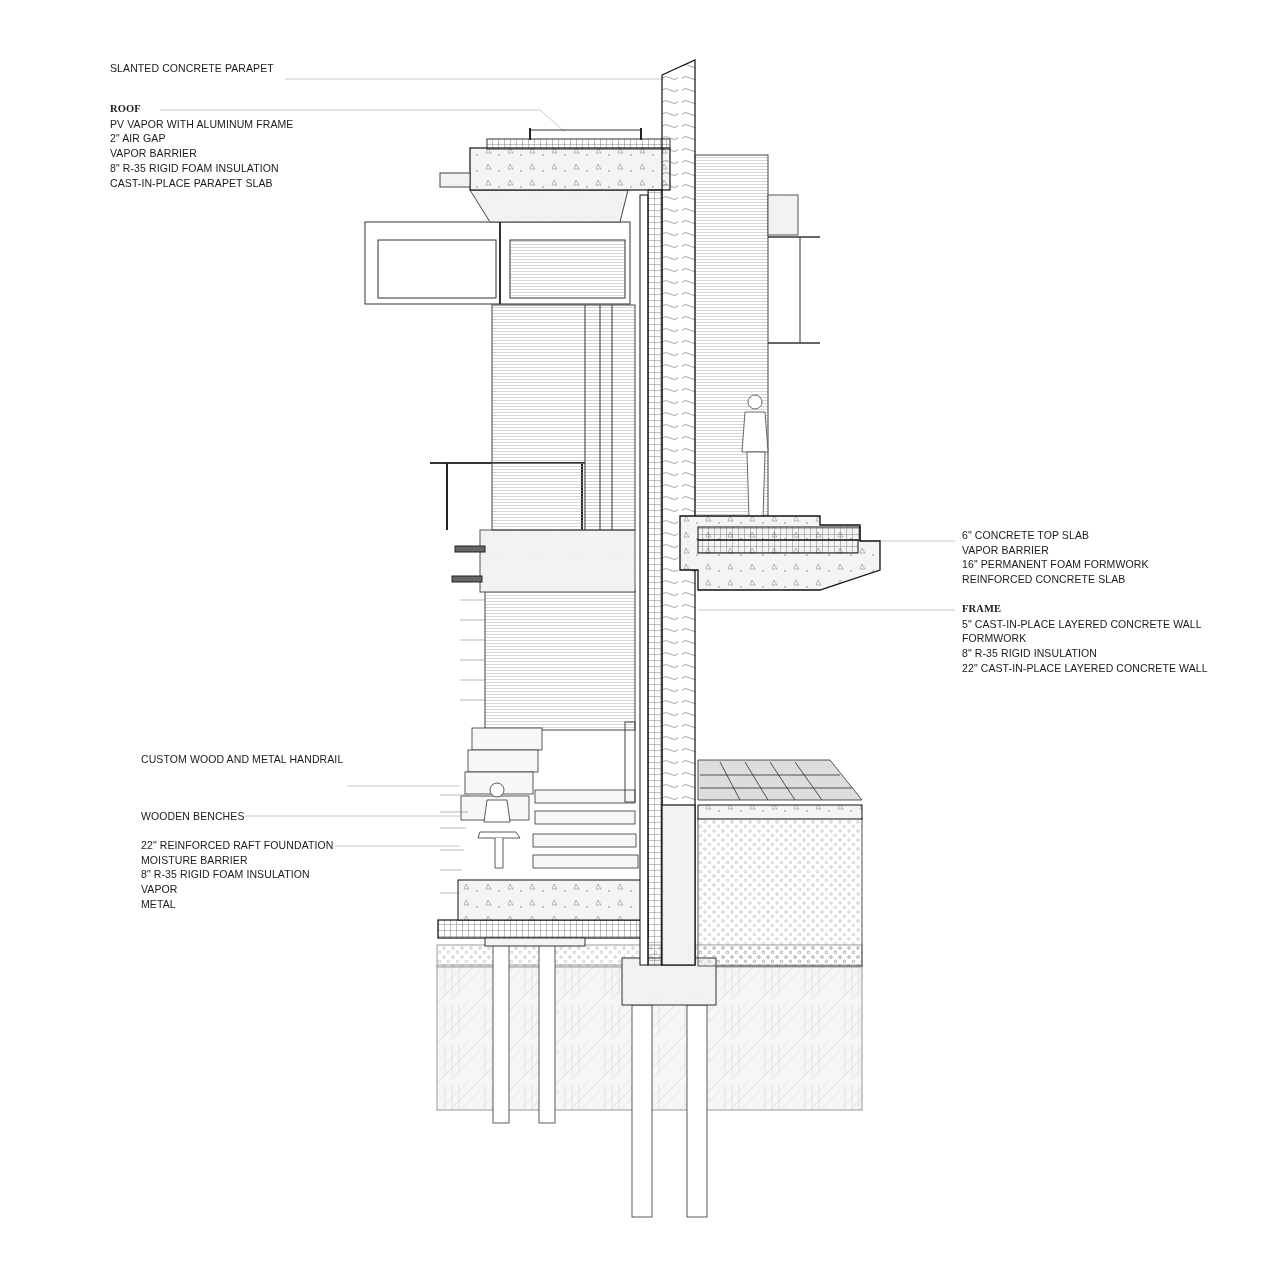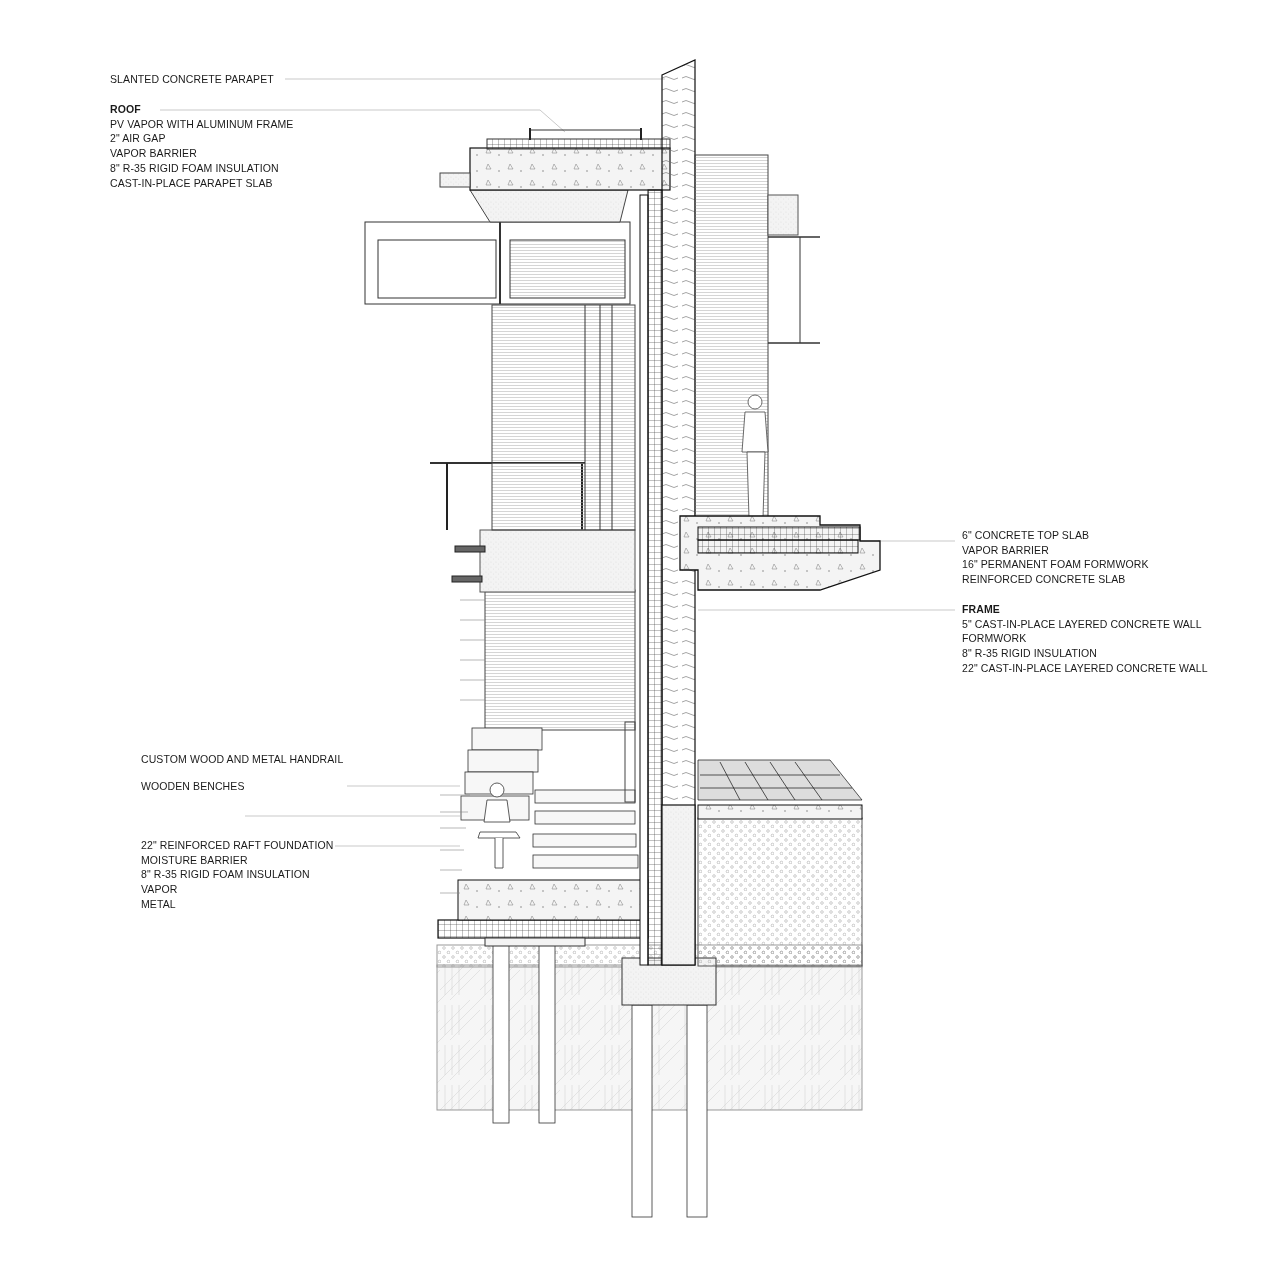--- a/index.html
+++ b/index.html
@@ -1,18 +1,18 @@
 <!DOCTYPE html>
 <html><head>
 <meta charset="utf-8">
 <style>
   html,body{margin:0;padding:0;background:#fff;}
   body{width:1276px;height:1276px;position:relative;overflow:hidden;font-family:"Liberation Sans",sans-serif;color:#1a1a1a;}
   .lbl{position:absolute;font-size:10.5px;line-height:14.7px;letter-spacing:0.1px;white-space:nowrap;}
-  .lbl .h{font-weight:bold;}
+  .lbl .h{font-weight:bold;font-family:Liberation Serif, serif;}
   .lbl div{margin:0;}
   svg{position:absolute;left:0;top:0;}
 </style>
 </head>
 <body>
 
 <svg width="1276" height="1276" viewBox="0 0 1276 1276">
   <defs>
     <pattern id="grid" width="6" height="6" patternUnits="userSpaceOnUse">
         <path d="M6 0H0V6" fill="none" stroke="#333" stroke-width="0.6"></path>
@@ -163,21 +163,21 @@
     <circle cx="755" cy="402" r="7"></circle>
       <path d="M745 412h20l3 40h-26z"></path>
       <path d="M747 452h18l-2 66h-14z"></path>
   </g>
 
   <path d="M680 516 L820 516 L820 525 L860 525 L860 541 L880 541 L880 570 L820 590 L698 590 L698 570 L680 570 Z" fill="url(#concrete)" stroke="#111" stroke-width="1.3"></path>
   <rect x="698" y="527" width="162" height="13" fill="url(#grid)" stroke="#111"></rect>
   <rect x="698" y="540" width="160" height="13" fill="url(#grid)" stroke="#111"></rect>
 </svg>
 
-<div class="lbl" style="left:110px;top:72px;">
+<div class="lbl" style="left:110px;top:61px;">
   <div>SLANTED CONCRETE PARAPET</div>
 </div>
 
 <div class="lbl" style="left:110px;top:102px;">
   <div class="h">ROOF</div>
   <div>PV VAPOR WITH ALUMINUM FRAME</div>
   <div>2" AIR GAP</div>
   <div>VAPOR BARRIER</div>
   <div>8" R-35 RIGID FOAM INSULATION</div>
   <div>CAST-IN-PLACE PARAPET SLAB</div>
@@ -195,21 +195,21 @@
   <div>5" CAST-IN-PLACE LAYERED  CONCRETE WALL</div>
   <div>FORMWORK</div>
   <div>8" R-35 RIGID INSULATION</div>
   <div>22" CAST-IN-PLACE LAYERED CONCRETE WALL</div>
 </div>
 
 <div class="lbl" style="left:141px;top:752px;">
   <div>CUSTOM WOOD AND METAL HANDRAIL</div>
 </div>
 
-<div class="lbl" style="left:141px;top:779px;">
+<div class="lbl" style="left:141px;top:809px;">
   <div>WOODEN BENCHES</div>
 </div>
 
 <div class="lbl" style="left:141px;top:838px;">
   <div>22" REINFORCED RAFT FOUNDATION</div>
   <div>MOISTURE BARRIER</div>
   <div>8" R-35 RIGID FOAM INSULATION</div>
   <div>VAPOR</div>
   <div>METAL</div>
 </div>

